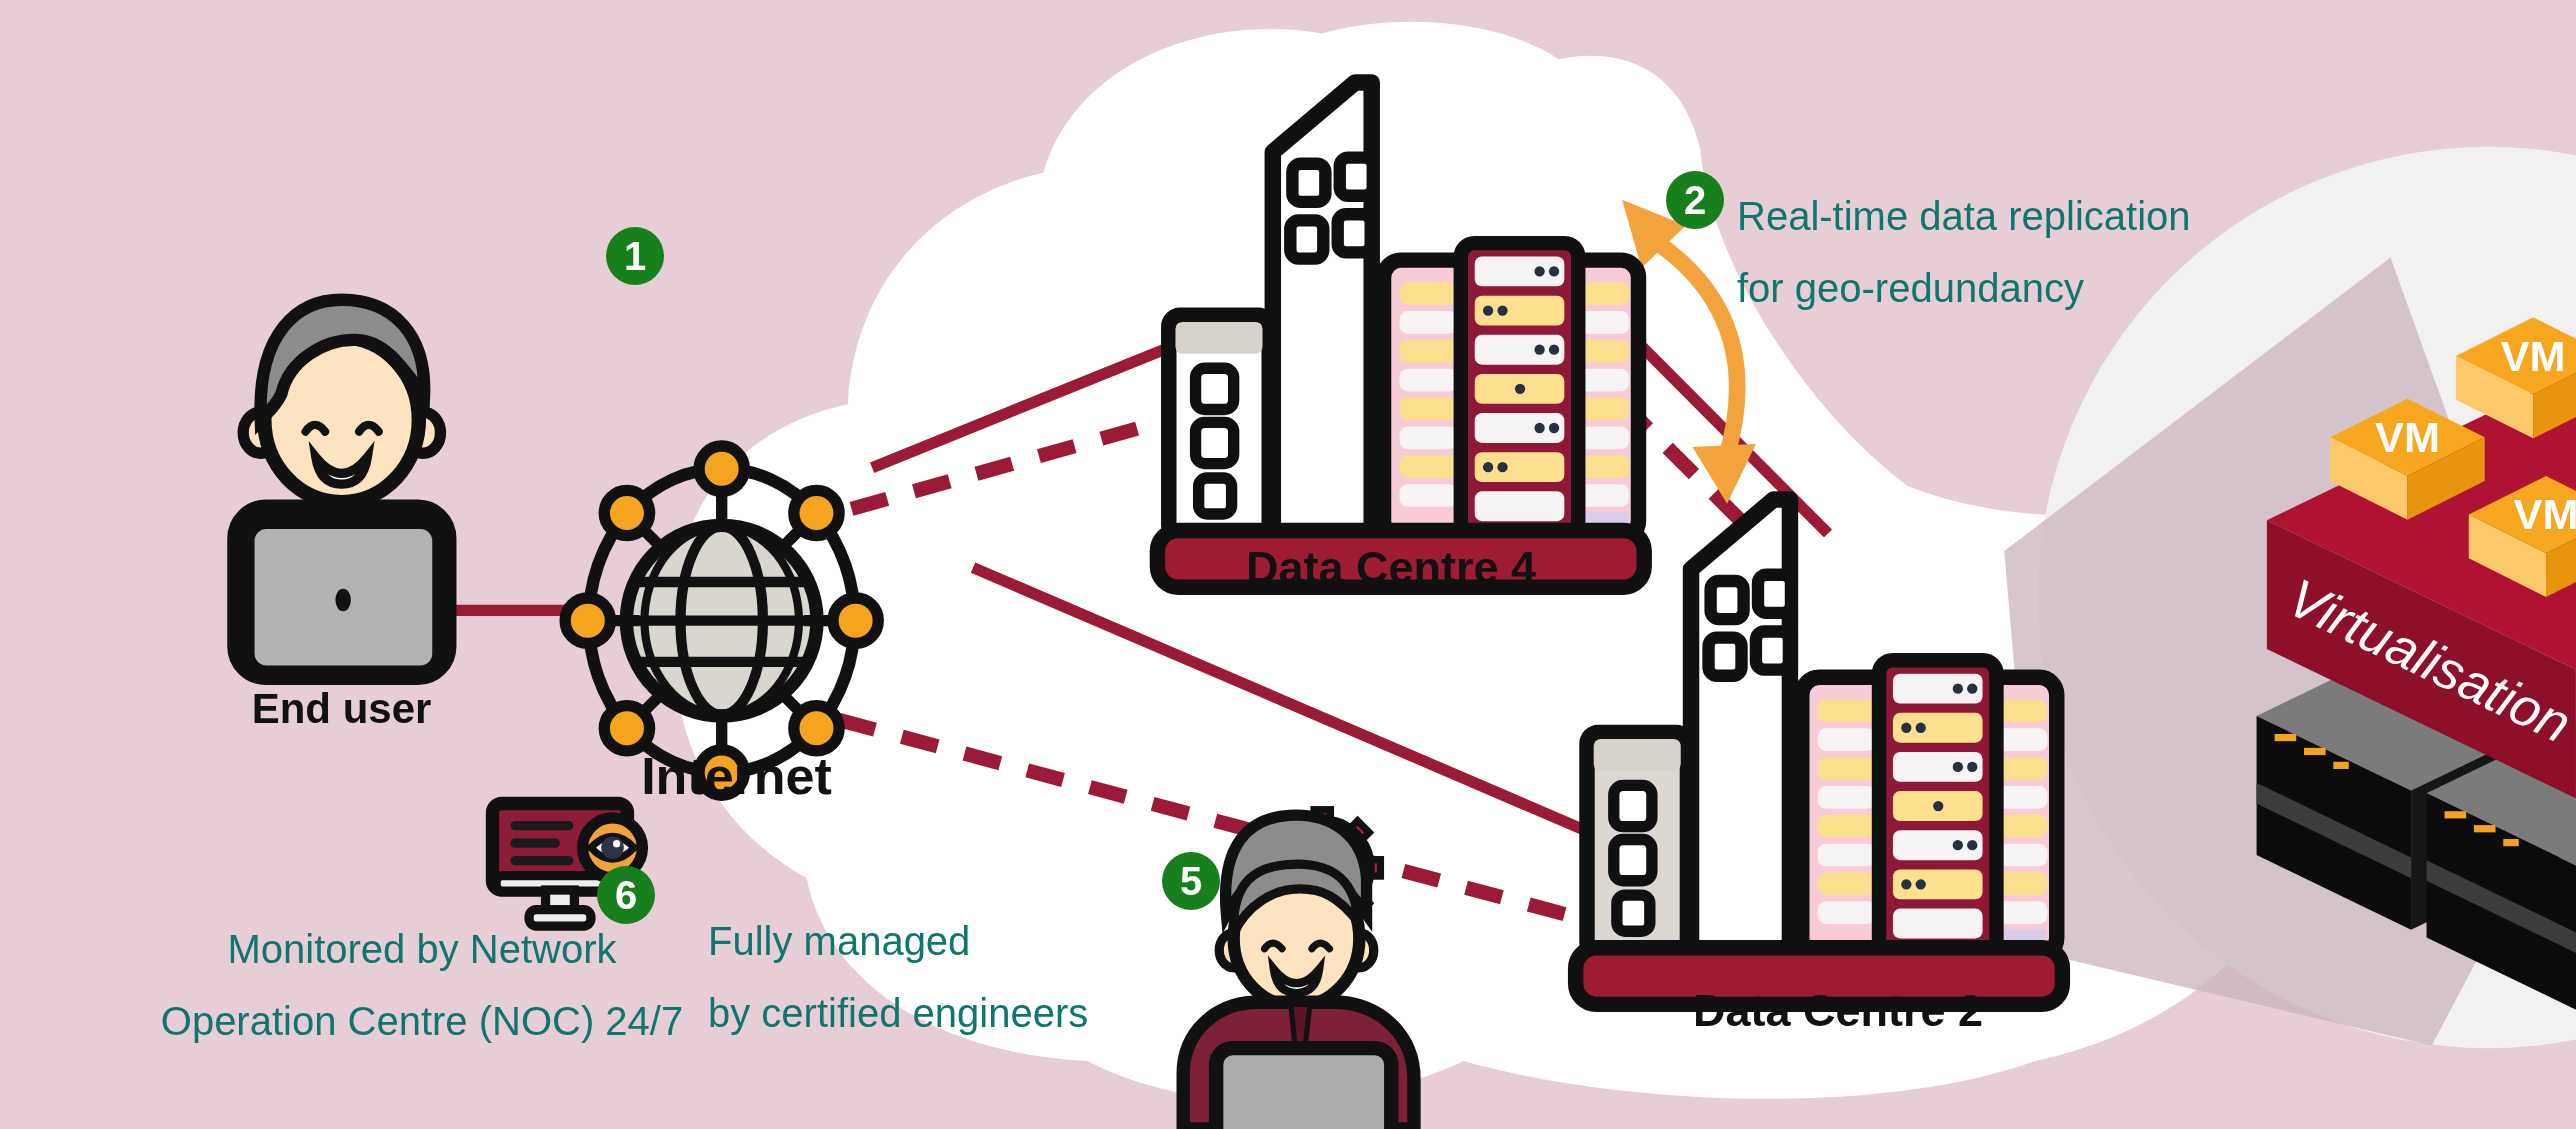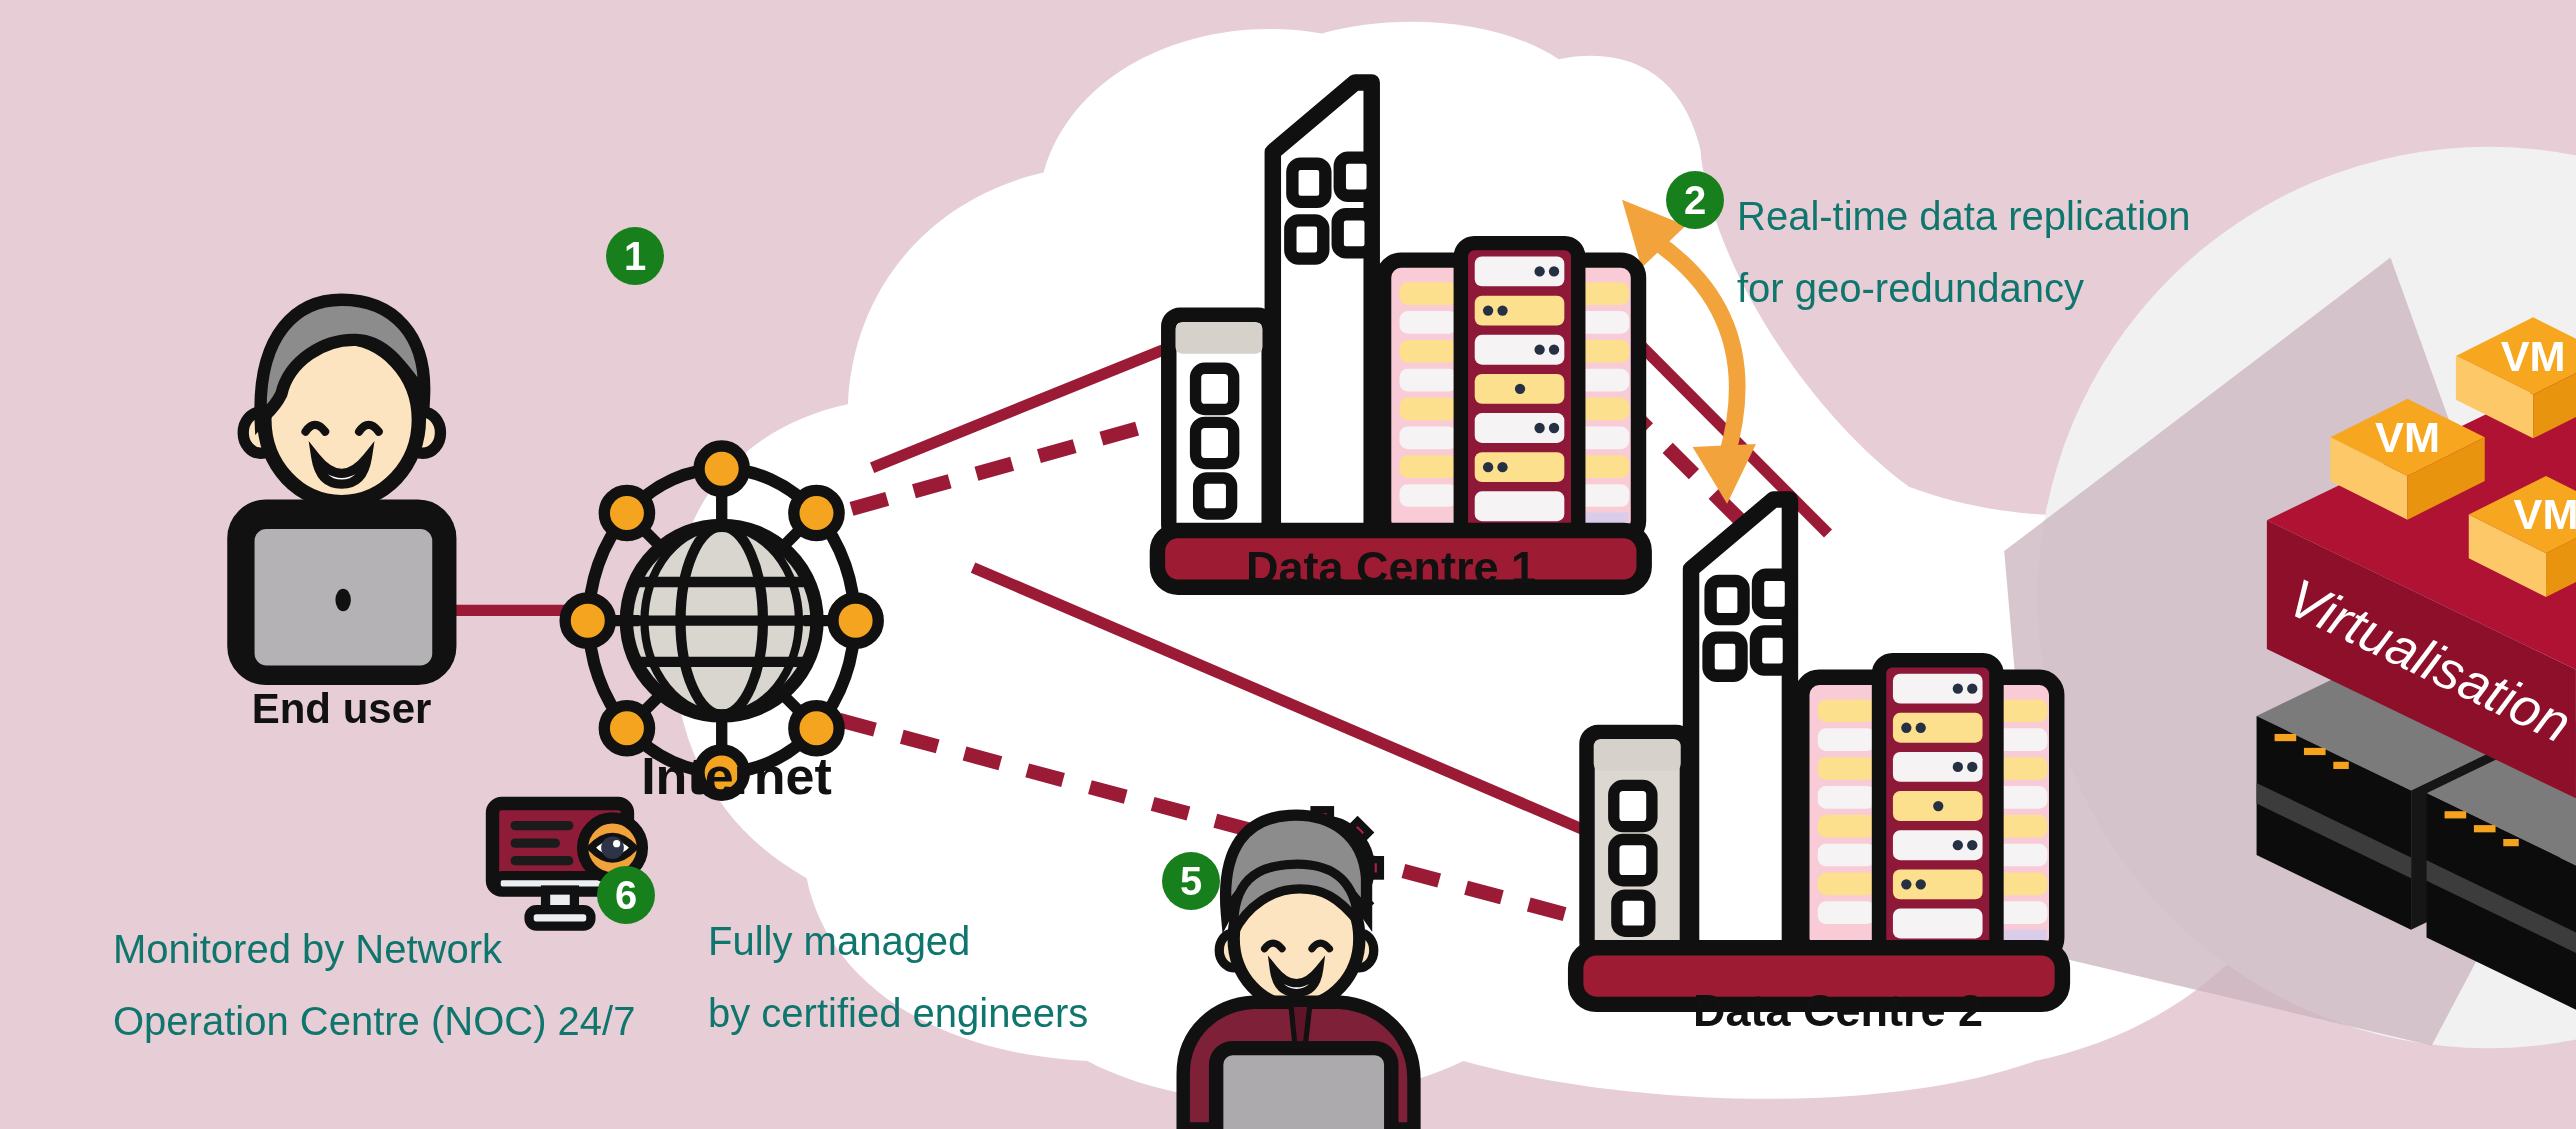--- a/index.html
+++ b/index.html
@@ -355,22 +355,22 @@
 <div class="badge" style="left:1695px;top:200px">2</div>
 
 <div class="badge" style="left:1191px;top:881px">5</div>
 <div class="badge" style="left:626px;top:895px">6</div>
 
 <div class="txt" style="left:1737px;top:180px">Real-time data replication
 for geo-redundancy</div>
 
 <div class="txt" style="left:708px;top:905px;width:515px;">Fully managed
 by certified engineers</div>
-<div class="txt" style="left:113px;top:913px;width:618px;text-align:left">Monitored by Network
+<div class="txt" style="left:113px;top:913px;width:618px;text-align:center">Monitored by Network
 Operation Centre (NOC) 24/7</div>
 
 <div class="lbl" style="left:187px;top:685px;width:309px;font-size:42px">End user</div>
 <div class="lbl" style="left:556px;top:746px;width:361px;font-size:52px">Internet</div>
-<div class="lbl" style="left:1159px;top:542px;width:464px;font-size:45px">Data Centre 1</div>
+<div class="lbl" style="left:1159px;top:542px;width:464px;font-size:45px">Data Centre 4</div>
 <div class="lbl" style="left:1606px;top:985px;width:464px;font-size:45px">Data Centre 2</div>
 
 </div>
 
 
 </body></html>

